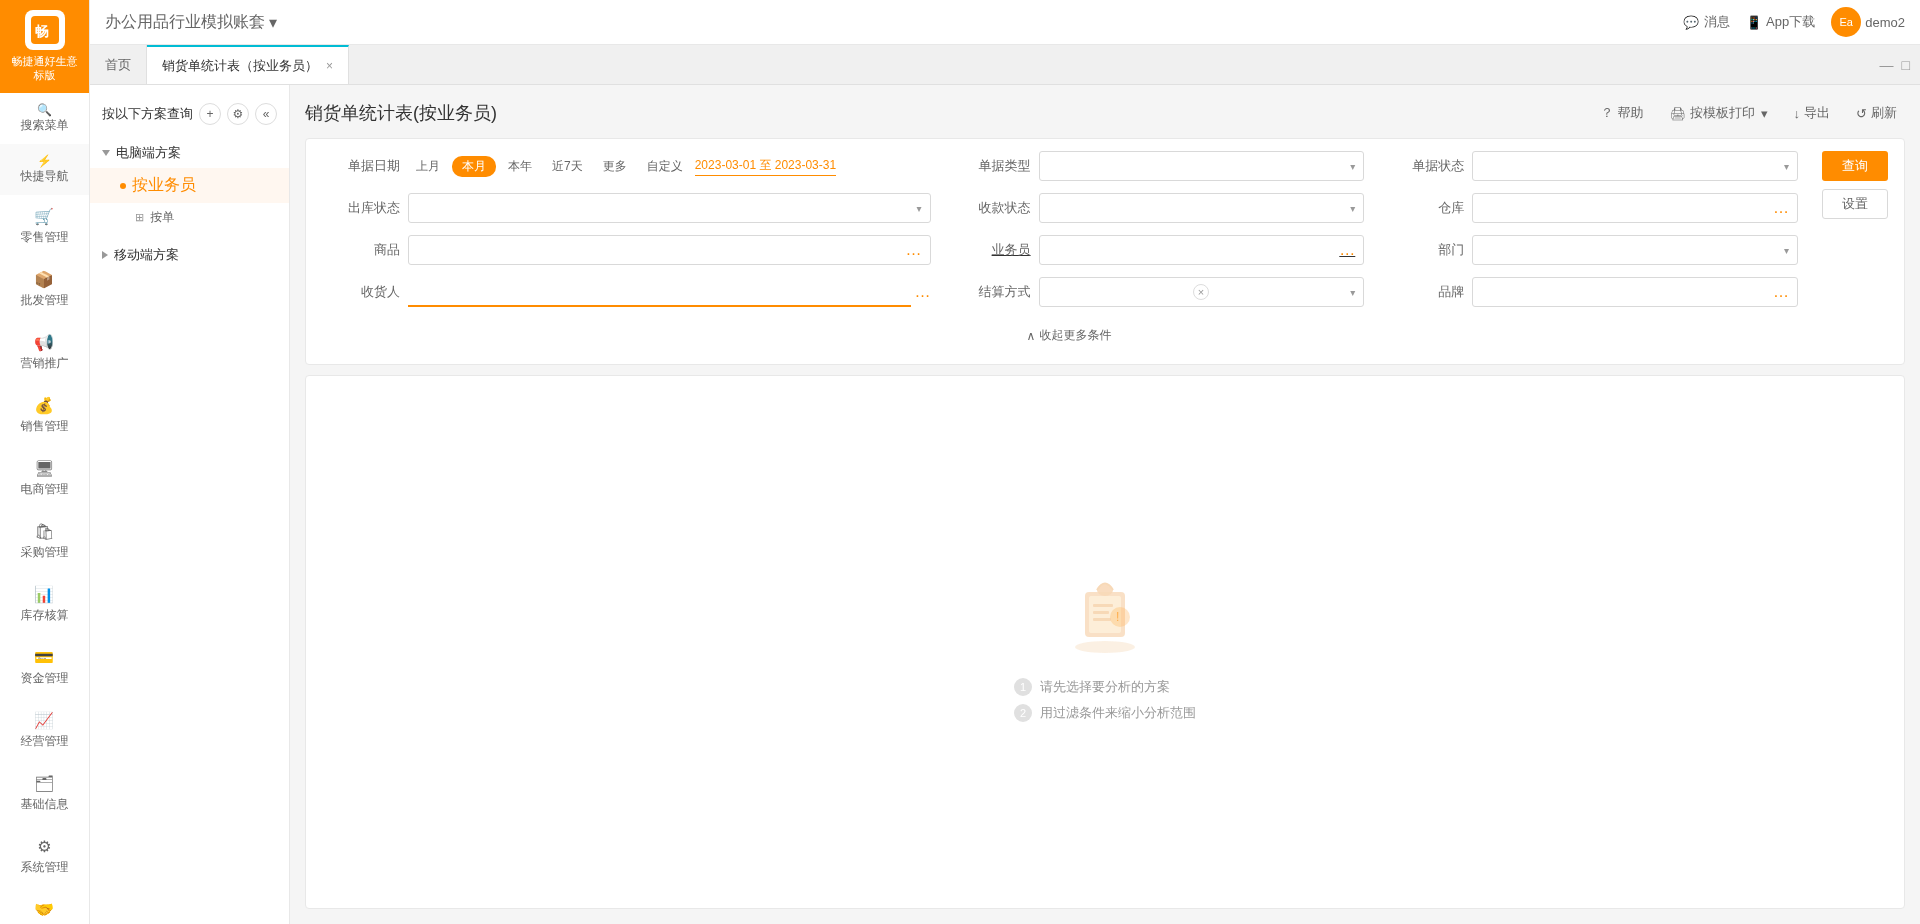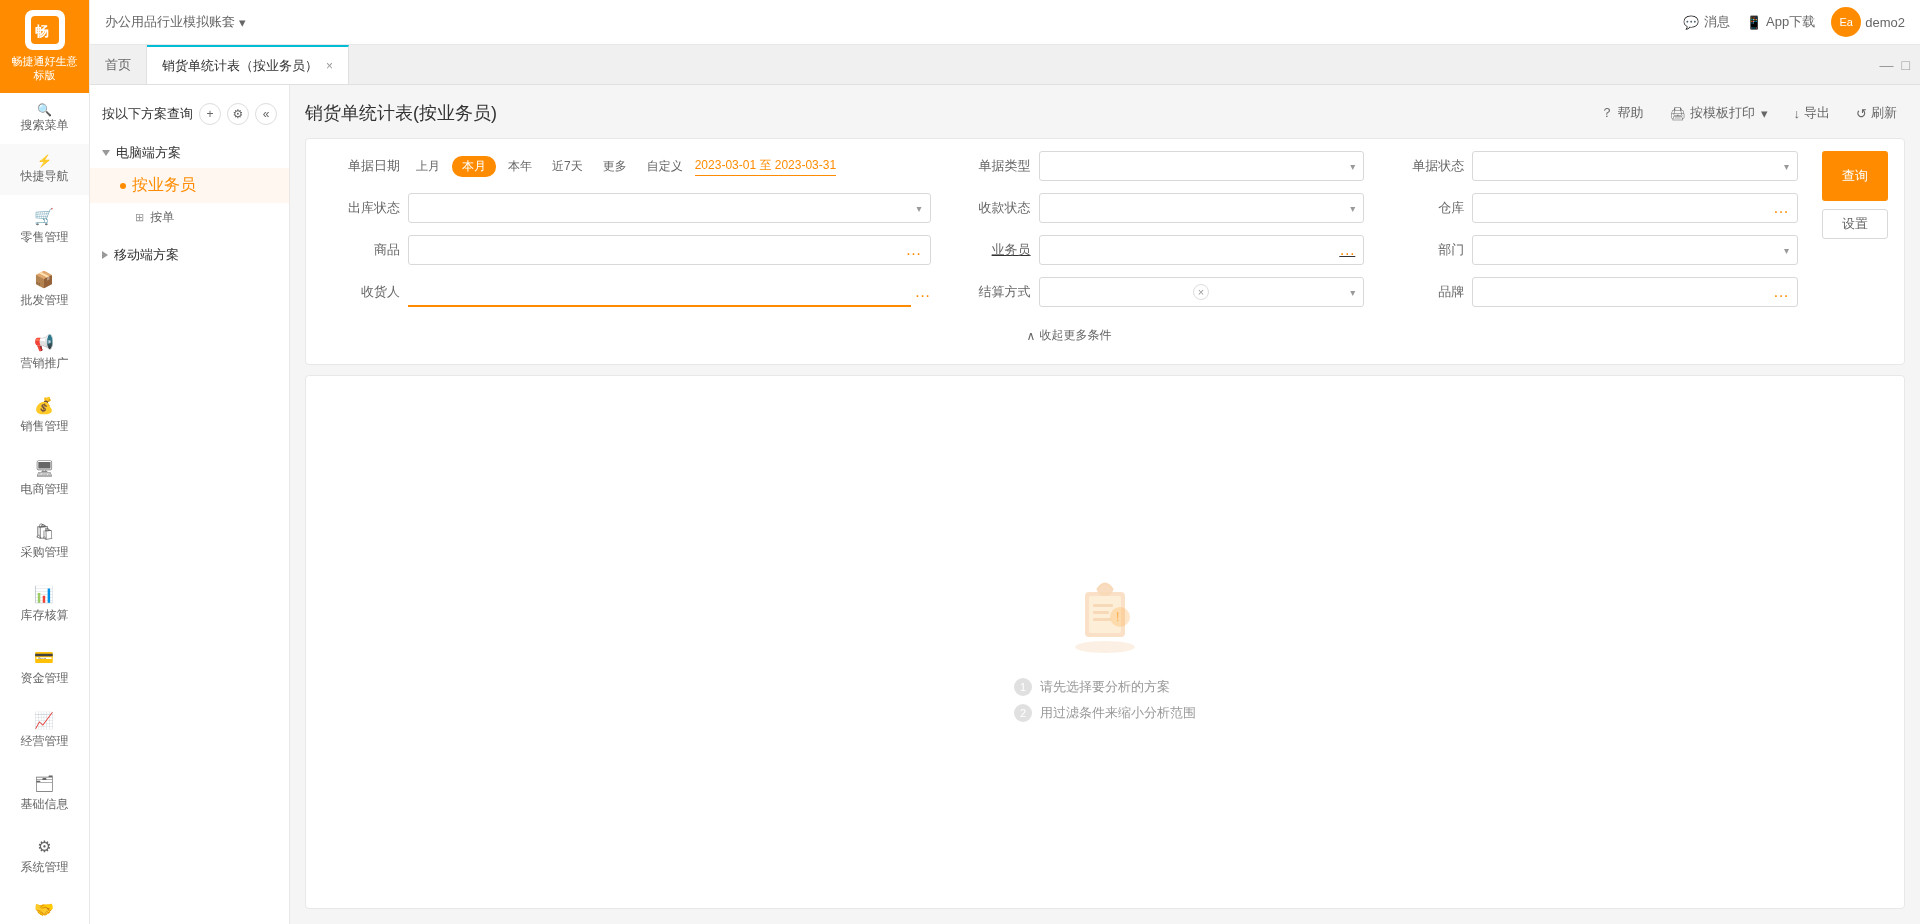--- a/index.html
+++ b/index.html
@@ -14,21 +14,21 @@
     .nav-item { width: 100%; padding: 12px 5px; display: flex; flex-direction: column; align-items: center; cursor: pointer; color: #666; font-size: 12px; border-bottom: none; }
     .nav-item .nav-icon { font-size: 16px; margin-bottom: 3px; }
     .search-nav { width: 100%; padding: 10px 5px; display: flex; flex-direction: column; align-items: center; cursor: pointer; color: #666; font-size: 12px; }
     .quick-nav { width: 100%; padding: 10px 5px; display: flex; flex-direction: column; align-items: center; cursor: pointer; color: #666; font-size: 12px; background: #f9f9f9; }
 
     
     .main-area { flex: 1; display: flex; flex-direction: column; overflow: hidden; }
 
     
     .topbar { height: 45px; background: #fff; display: flex; align-items: center; padding: 0 15px; border-bottom: 1px solid #e8e8e8; justify-content: space-between; }
-    .topbar-left { display: flex; align-items: center; gap: 8px; font-size: 13px; color: #666; }
+    .topbar-left { display: flex; align-items: center; gap: 8px; font-size: 16px; color: #666; }
     .topbar-dropdown { display: flex; align-items: center; gap: 4px; cursor: pointer; }
     .topbar-right { display: flex; align-items: center; gap: 16px; font-size: 13px; color: #666; }
     .topbar-btn { display: flex; align-items: center; gap: 4px; cursor: pointer; }
     .user-avatar { width: 30px; height: 30px; border-radius: 50%; background: #ff8c00; display: flex; align-items: center; justify-content: center; color: #fff; font-size: 11px; overflow: hidden; }
 
     
     .tabbar { height: 40px; background: #f0f0f0; display: flex; align-items: stretch; border-bottom: 1px solid #e0e0e0; }
     .tab { display: flex; align-items: center; padding: 0 15px; gap: 8px; cursor: pointer; font-size: 13px; color: #666; border-right: 1px solid #e0e0e0; background: #f0f0f0; }
     .tab.active { background: #fff; color: #333; border-top: 2px solid #00bcd4; }
     .tab-close { color: #999; font-size: 12px; cursor: pointer; }
@@ -73,21 +73,21 @@
     .filter-select-arrow { color: #999; font-size: 10px; }
     .filter-date-area { display: flex; align-items: center; gap: 4px; flex: 1; }
     .date-tab { padding: 2px 8px; font-size: 12px; cursor: pointer; color: #666; border-radius: 3px; }
     .date-tab.active { background: #ff8c00; color: #fff; border-radius: 10px; padding: 2px 10px; }
     .date-range { font-size: 12px; color: #ff8c00; border-bottom: 1px solid #ff8c00; padding-bottom: 1px; }
     .filter-dots { color: #ff8c00; cursor: pointer; font-size: 16px; margin-left: 4px; }
     .filter-x { color: #999; cursor: pointer; font-size: 14px; margin-left: 4px; }
     .collapse-bar { display: flex; align-items: center; justify-content: center; padding: 8px 0; cursor: pointer; color: #666; font-size: 12px; gap: 4px; }
 
     
-    .search-btn { background: #ff8c00; color: #fff; border: none; border-radius: 3px; padding: 16px 20px; font-size: 13px; cursor: pointer; }
+    .search-btn { background: #ff8c00; color: #fff; border: none; border-radius: 3px; padding: 6px 20px; font-size: 13px; cursor: pointer; }
     .set-btn { background: #fff; color: #666; border: 1px solid #d9d9d9; border-radius: 3px; padding: 5px 16px; font-size: 13px; cursor: pointer; margin-top: 4px; }
     .btn-group { display: flex; flex-direction: column; gap: 4px; margin-left: 12px; flex-shrink: 0; }
 
     
     .empty-state { flex: 1; display: flex; flex-direction: column; align-items: center; justify-content: center; background: #fff; border: 1px solid #e8e8e8; border-radius: 4px; margin-top: 10px; }
     .empty-icon { width: 100px; height: 100px; margin-bottom: 16px; opacity: 0.7; }
     .empty-steps { display: flex; flex-direction: column; gap: 8px; }
     .empty-step { display: flex; align-items: center; gap: 8px; color: #999; font-size: 13px; }
     .step-num { width: 18px; height: 18px; border-radius: 50%; background: #e0e0e0; color: #fff; display: flex; align-items: center; justify-content: center; font-size: 11px; flex-shrink: 0; }
   </style>

